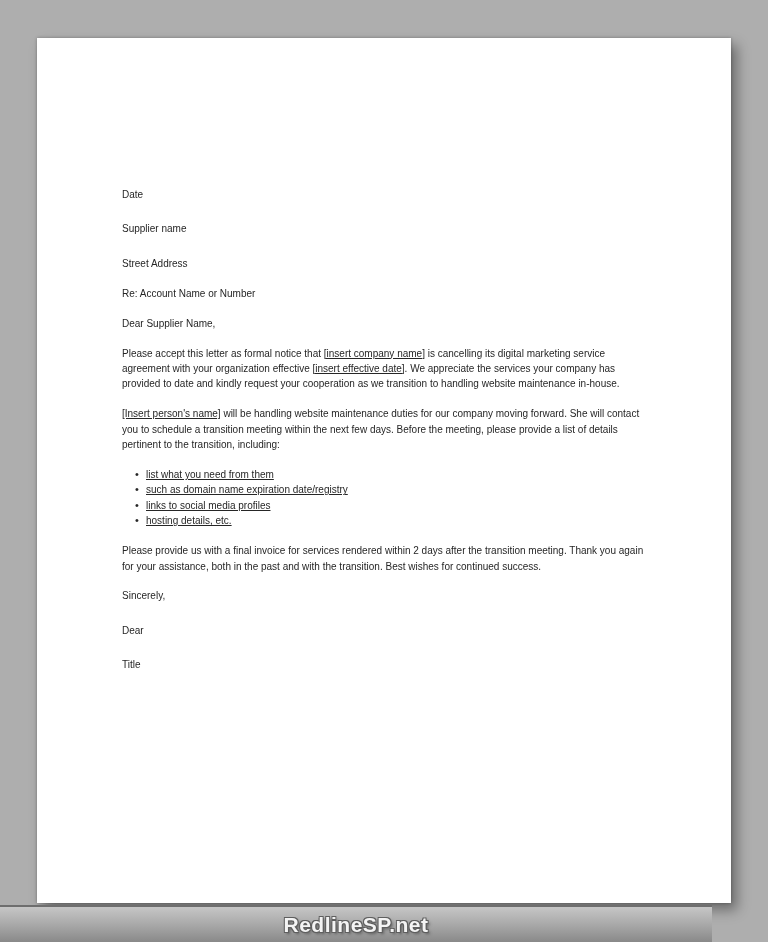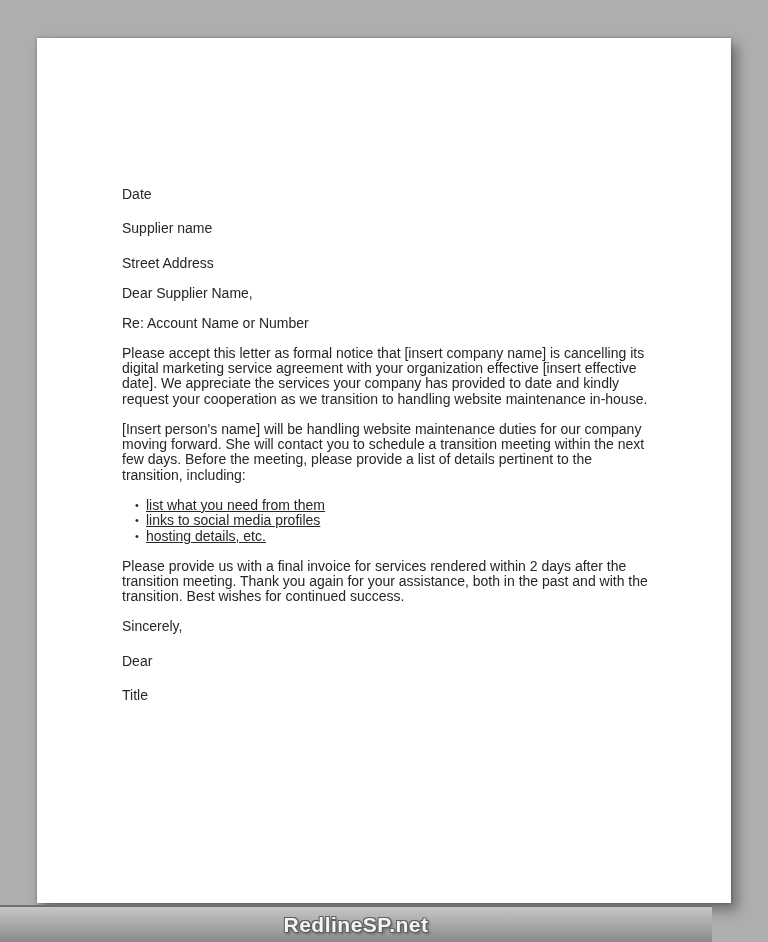--- a/index.html
+++ b/index.html
@@ -22,28 +22,28 @@
     height: 865px;
     background: #ffffff;
     box-shadow: 0 0 3px rgba(0,0,0,0.28), 6px 7px 12px rgba(0,0,0,0.38);
   }
   .content {
     position: absolute;
     left: 85px;
     top: 149px;
     width: 533px;
     color: #262626;
-    font-size: 14px;
+    font-size: 10px;
     line-height: 15.4px;
   }
   p.block {
     margin: 0 0 14.5px 0;
   }
   .line { display: block; margin-top: 19px; }
-  .u { }
+  .u { text-decoration: underline; }
   ul.bullets {
     margin: 0 0 14.5px 0;
     padding: 0 0 0 13px;
     list-style: none;
   }
   ul.bullets li {
     position: relative;
     padding-left: 11px;
     text-decoration: underline;
   }
@@ -86,30 +86,31 @@
 <div class="page">
   <div class="content">
 
     <p class="block">Date</p>
 
     <p class="block">
       <span class="line">Supplier name</span>
       <span class="line">Street Address</span>
     </p>
 
+    <p class="block">Re: Account Name or Number</p>
+
     <p class="block">Dear Supplier Name,</p>
-
-    <p class="block">Re: Account Name or Number</p>
 
     <p class="block"><span>Please accept this letter as formal notice that </span><span class="u">[insert company name]</span><span> is cancelling its digital marketing service agreement with your organization effective </span><span class="u">[insert effective date]</span><span>. We appreciate the services your company has provided to date and kindly request your cooperation as we transition to handling website maintenance in-house.</span></p>
 
     <p class="block"><span class="u">[Insert person's name]</span><span> will be handling website maintenance duties for our company moving forward. She will contact you to schedule a transition meeting within the next few days. Before the meeting, please provide a list of details pertinent to the transition, including:</span></p>
 
     <ul class="bullets">
       <li>list what you need from them</li>
+      <li>such as domain name expiration date/registry</li>
       <li>links to social media profiles</li>
       <li>hosting details, etc.</li>
     </ul>
 
     <p class="block">Please provide us with a final invoice for services rendered within 2 days after the transition meeting. Thank you again for your assistance, both in the past and with the transition. Best wishes for continued success.</p>
 
     <p class="block">Sincerely,</p>
 
     <p class="block">
       <span class="line">Dear</span>

